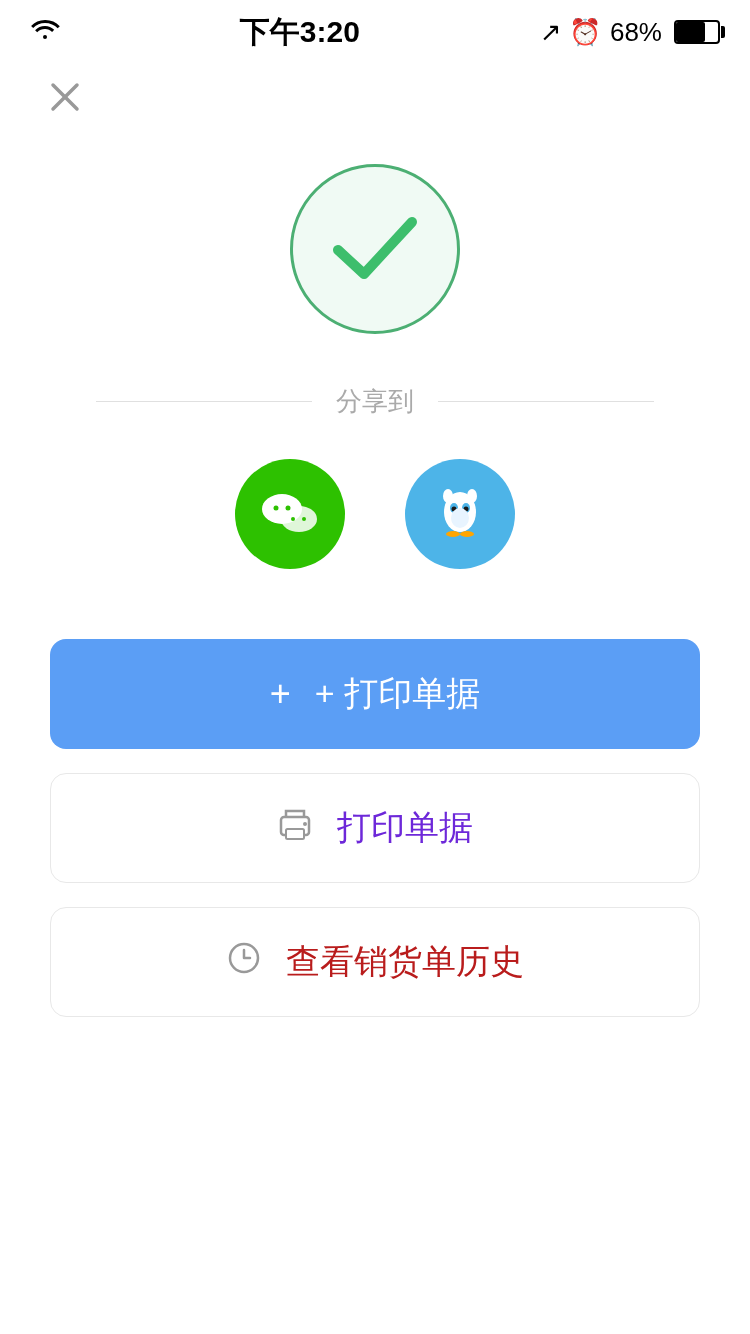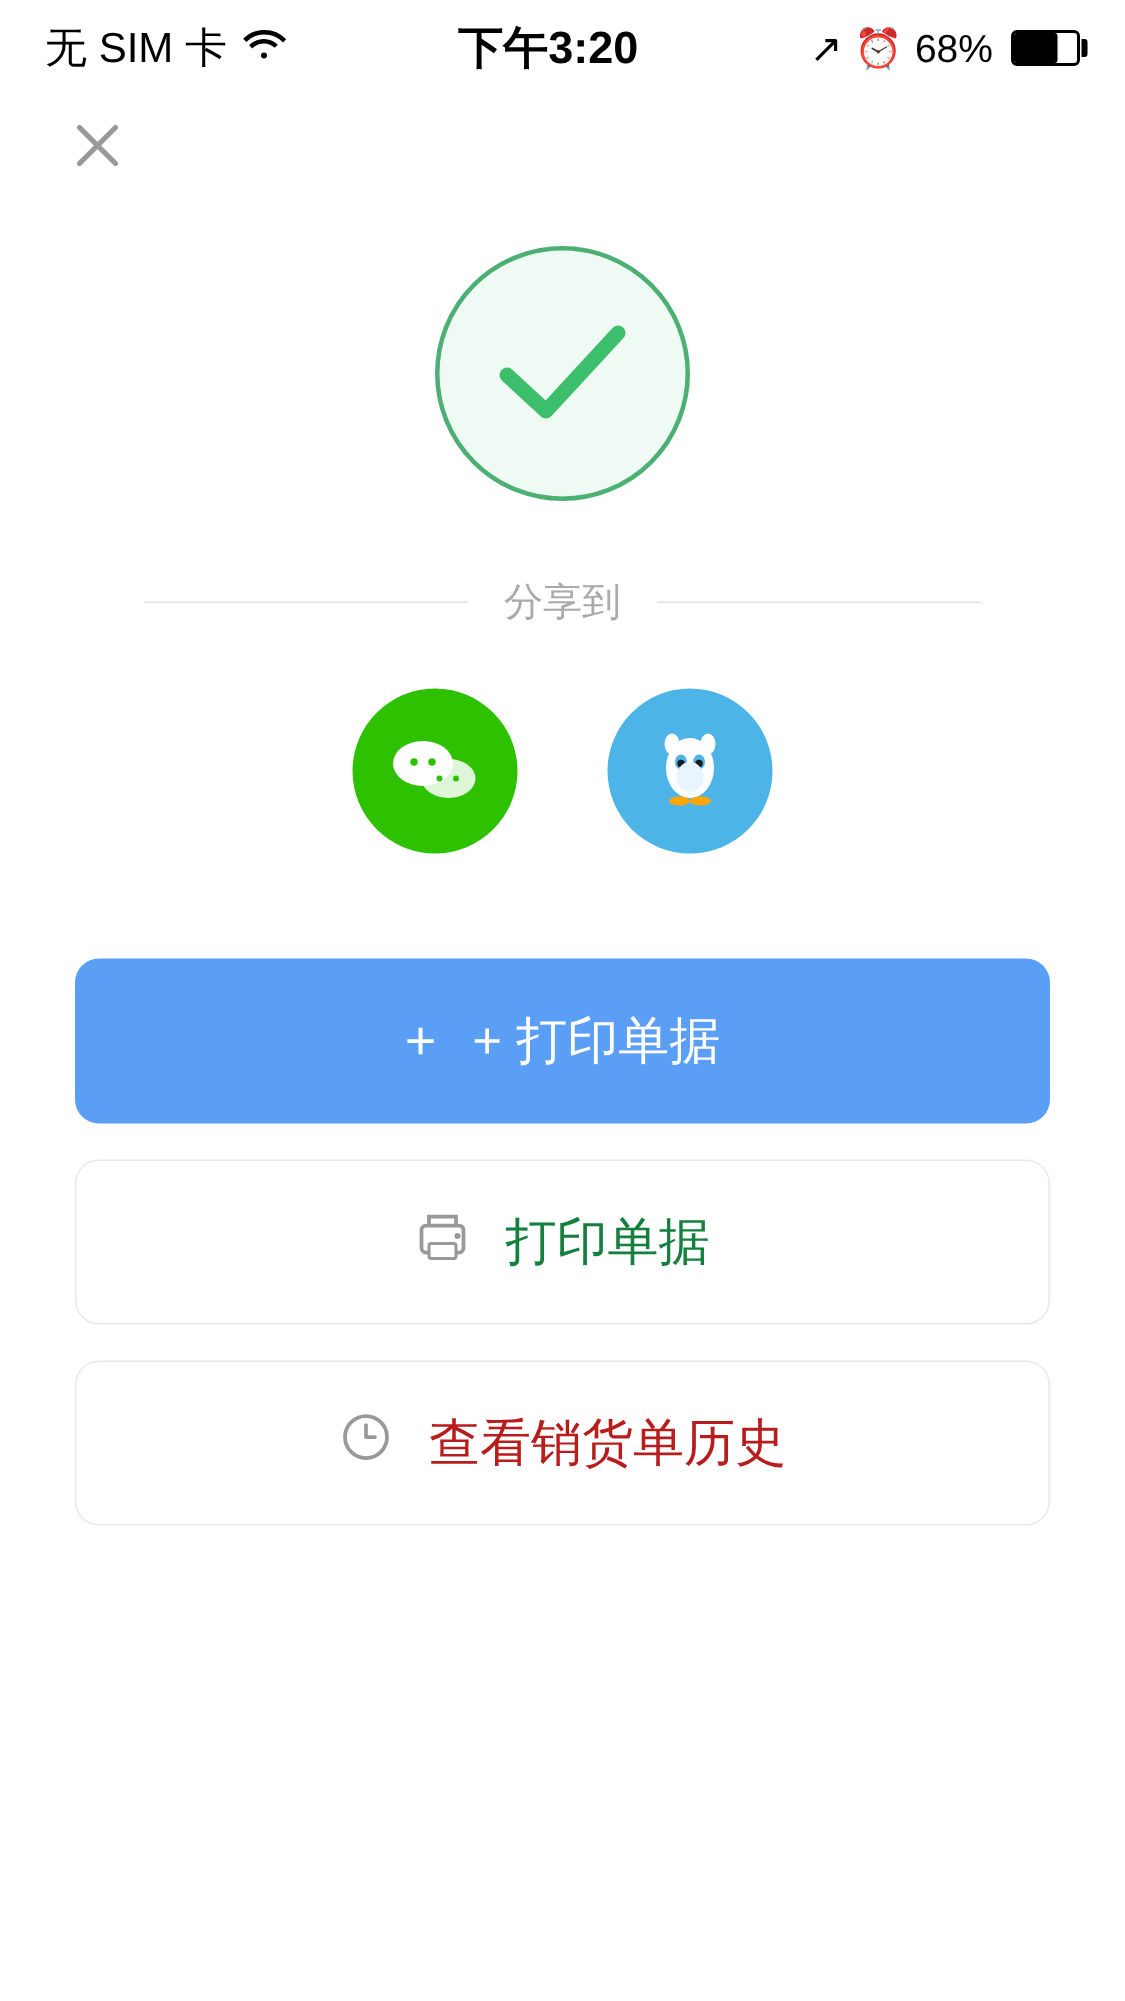--- a/index.html
+++ b/index.html
@@ -219,21 +219,20 @@
     .qq-svg {
       width: 68px;
       height: 68px;
     }
   </style>
 </head>
 <body>
 
 <div class="status-bar">
   <div class="status-left">
-    <span>无 SIM 卡 </span>
     <span>
       <svg width="30" height="24" viewBox="0 0 30 24" fill="none">
         <path d="M15 18a2 2 0 1 1 0 4 2 2 0 0 1 0-4z" fill="#000"></path>
         <path d="M15 12c2.8 0 5.3 1.1 7.1 2.9l2.1-2.1A13.9 13.9 0 0 0 15 9c-3.9 0-7.4 1.6-9.9 4.2l2.1 2.1A10.9 10.9 0 0 1 15 12z" fill="#000"></path>
         <path d="M15 6c5 0 9.5 2 12.7 5.3l2.1-2.1A19.9 19.9 0 0 0 15 3C9.5 3 4.6 5.2 1.1 8.9l2.1 2.1A16.9 16.9 0 0 1 15 6z" fill="#000"></path>
       </svg>
     </span>
   </div>
   <div class="status-center">下午3:20</div>
   <div class="status-right">
@@ -316,21 +315,21 @@
 
     <button class="btn btn-secondary">
       <span>
         <svg width="36" height="34" viewBox="0 0 36 34" fill="none" xmlns="http://www.w3.org/2000/svg">
           <rect x="4" y="10" width="28" height="18" rx="3" stroke="#999" stroke-width="2.5" fill="white"></rect>
           <rect x="9" y="22" width="18" height="10" rx="1.5" stroke="#999" stroke-width="2" fill="white"></rect>
           <path d="M9 10V4h18v6" stroke="#999" stroke-width="2.5" fill="none"></path>
           <circle cx="28" cy="17" r="2" fill="#999"></circle>
         </svg>
       </span>
-      <span style="font-size:34px; color:#15803d; margin-left:8px;">打印单据</span>
+      <span style="font-size:34px; color:#6d28d9; margin-left:8px;">打印单据</span>
     </button>
 
     <button class="btn btn-secondary">
       <span>
         <svg width="36" height="36" viewBox="0 0 36 36" fill="none" xmlns="http://www.w3.org/2000/svg">
           <circle cx="18" cy="18" r="14" stroke="#999" stroke-width="2.5" fill="white"></circle>
           <polyline points="18,10 18,18 24,18" stroke="#999" stroke-width="2.5" stroke-linecap="round" stroke-linejoin="round"></polyline>
         </svg>
       </span>
       <span style="font-size:34px; color:#b91c1c; margin-left:8px;">查看销货单历史</span>

